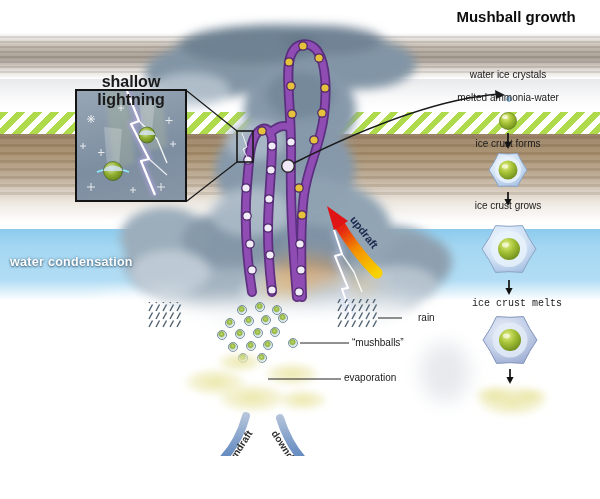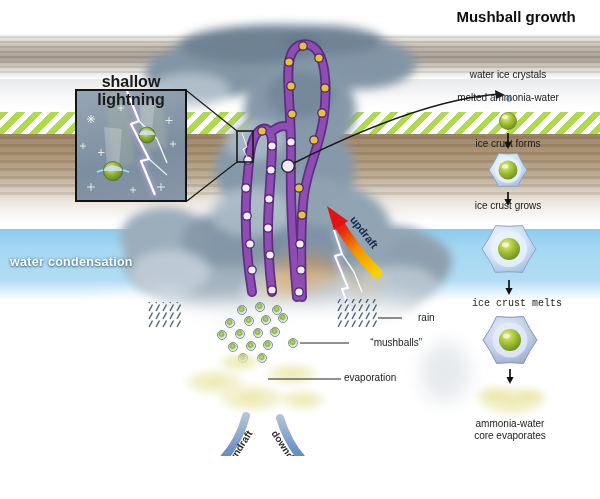--- a/index.html
+++ b/index.html
@@ -32,21 +32,21 @@
   .lbl-shallow{left:72px;top:73px;width:118px;font-size:16px;font-weight:bold;}
   .lbl-wic{left:458px;top:69px;width:100px;}
   .lbl-maw{left:446px;top:92px;width:124px;}
   .lbl-icf{left:458px;top:138px;width:100px;}
   .lbl-icg{left:458px;top:200px;width:100px;}
   .lbl-icm{left:464px;top:298px;width:106px;font-family:Liberation Mono, monospace;}
   .lbl-awce{left:446px;top:418px;width:128px;}
   .lbl-wcond{left:10px;top:255px;width:200px;text-align:left;font-size:12.5px;font-weight:bold;color:#fff;
     letter-spacing:.3px;text-shadow:0 1px 2px rgba(50,85,110,.85),0 0 3px rgba(50,85,110,.6);}
   .lbl-rain{left:404px;top:312px;width:40px;text-align:left;margin-left:14px;}
-  .lbl-mush{left:352px;top:337px;width:70px;text-align:right;font-size:10px;}
+  .lbl-mush{left:352px;top:337px;width:70px;text-align:left;font-size:10px;}
   .lbl-evap{left:344px;top:372px;width:70px;text-align:left;font-size:10px;}
   .lbl-updraft{left:328px;top:226px;width:72px;font-size:11px;font-weight:bold;color:#18294d;
     transform:rotate(52deg);}
   .lbl-ddl{left:199px;top:446px;width:76px;font-size:10px;font-weight:bold;color:#2e2e2e;
     transform:rotate(-57deg);}
   .lbl-ddr{left:249px;top:446px;width:76px;font-size:10px;font-weight:bold;color:#2e2e2e;
     transform:rotate(57deg);}
 </style>
 </head>
 <body>
@@ -370,24 +370,20 @@
     </svg>
   </div>
 
   <div class="lbl lbl-title" style="z-index:5">Mushball growth</div>
   <div class="lbl lbl-shallow">shallow lightning</div>
   <div class="lbl lbl-wic">water ice crystals</div>
   <div class="lbl lbl-maw">melted ammonia-water</div>
   <div class="lbl lbl-icf">ice crust forms</div>
   <div class="lbl lbl-icg">ice crust grows</div>
   <div class="lbl lbl-icm">ice crust melts</div>
-  <div class="lbl lbl-awce">
-    <span>ammonia-water</span><br>
-    <span>core evaporates</span>
-  </div>
   <div class="lbl lbl-wcond">water condensation</div>
   <div class="lbl lbl-rain">rain</div>
   <div class="lbl lbl-mush">“mushballs”</div>
   <div class="lbl lbl-evap">evaporation</div>
   <div class="lbl lbl-updraft">updraft</div>
   <div class="lbl lbl-ddl">downdraft</div>
   <div class="lbl lbl-ddr">downdraft</div>
 </div>
 
 </body></html>

